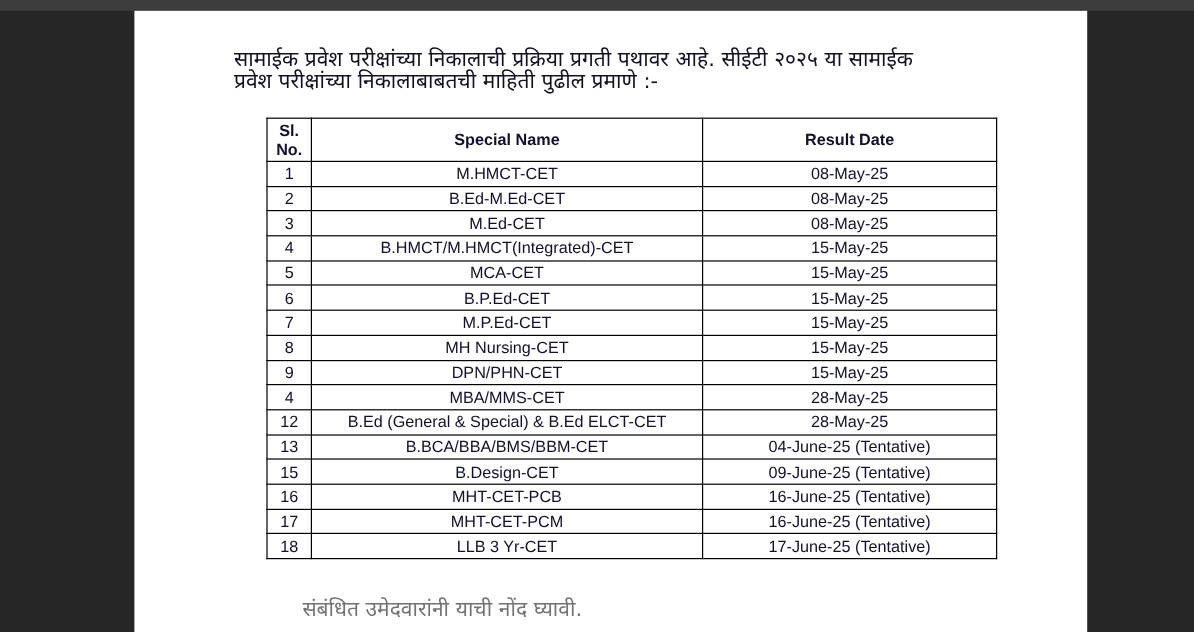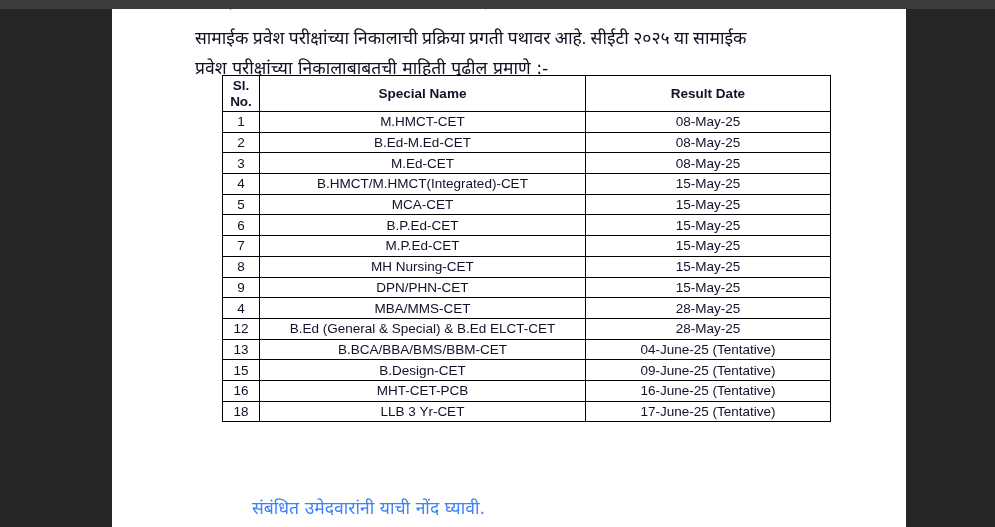--- a/index.html
+++ b/index.html
@@ -59,39 +59,39 @@
   }
 
   .para {
     position: absolute;
     color: #101020;
     font-family: "DejaVu Sans", sans-serif;
     font-size: 17.5px;
     line-height: 30px;
     white-space: nowrap;
   }
-  #para-line-1 { left: 83px; top: 14px; font-family: Liberation Serif, serif; }
+  #para-line-1 { left: 83px; top: 26px; }
   #para-line-2 { left: 83px; top: 44px; }
 
   #closing-note {
     position: absolute;
     left: 140px;
     top: 485px;
-    color: #3b82f6;
+    color: #737373;
     font-family: "DejaVu Sans", sans-serif;
     font-size: 17.5px;
     line-height: 28px;
     white-space: nowrap;
   }
 
   
   #results-table-wrap {
     position: absolute;
     left: 110px;
-    top: 66px;
+    top: 89px;
   }
   table#results-table {
     border-collapse: collapse;
     table-layout: fixed;
     width: 576px;
     background: #ffffff;
   }
   table#results-table th,
   table#results-table td {
     border: 1px solid #000000;
@@ -216,20 +216,25 @@
               <td class="col-sl">15</td>
               <td class="col-name">B.Design-CET</td>
               <td class="col-date">09-June-25 (Tentative)</td>
             </tr>
             <tr>
               <td class="col-sl">16</td>
               <td class="col-name">MHT-CET-PCB</td>
               <td class="col-date">16-June-25 (Tentative)</td>
             </tr>
             <tr>
+              <td class="col-sl">17</td>
+              <td class="col-name">MHT-CET-PCM</td>
+              <td class="col-date">16-June-25 (Tentative)</td>
+            </tr>
+            <tr>
               <td class="col-sl">18</td>
               <td class="col-name">LLB 3 Yr-CET</td>
               <td class="col-date">17-June-25 (Tentative)</td>
             </tr>
           </tbody>
       </table>
     </div>
 
     <div id="closing-note">संबंधित उमेदवारांनी याची नोंद घ्यावी.</div>
 

